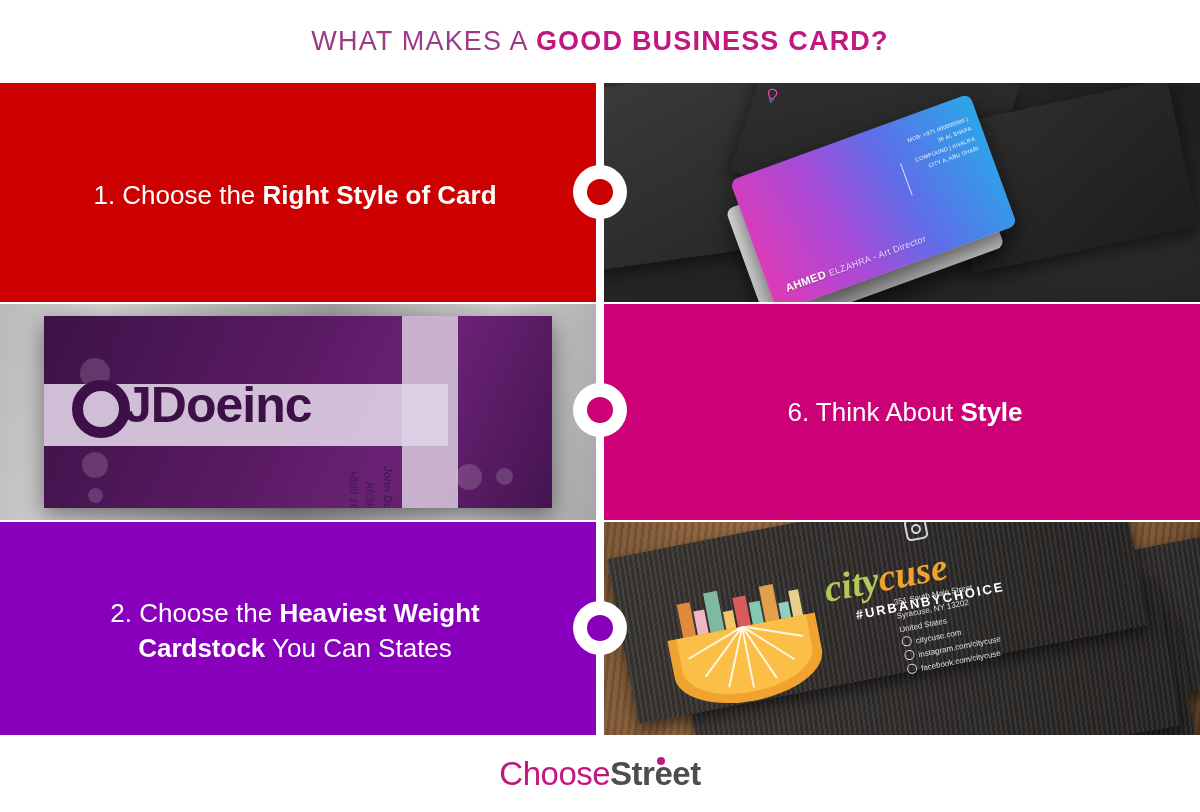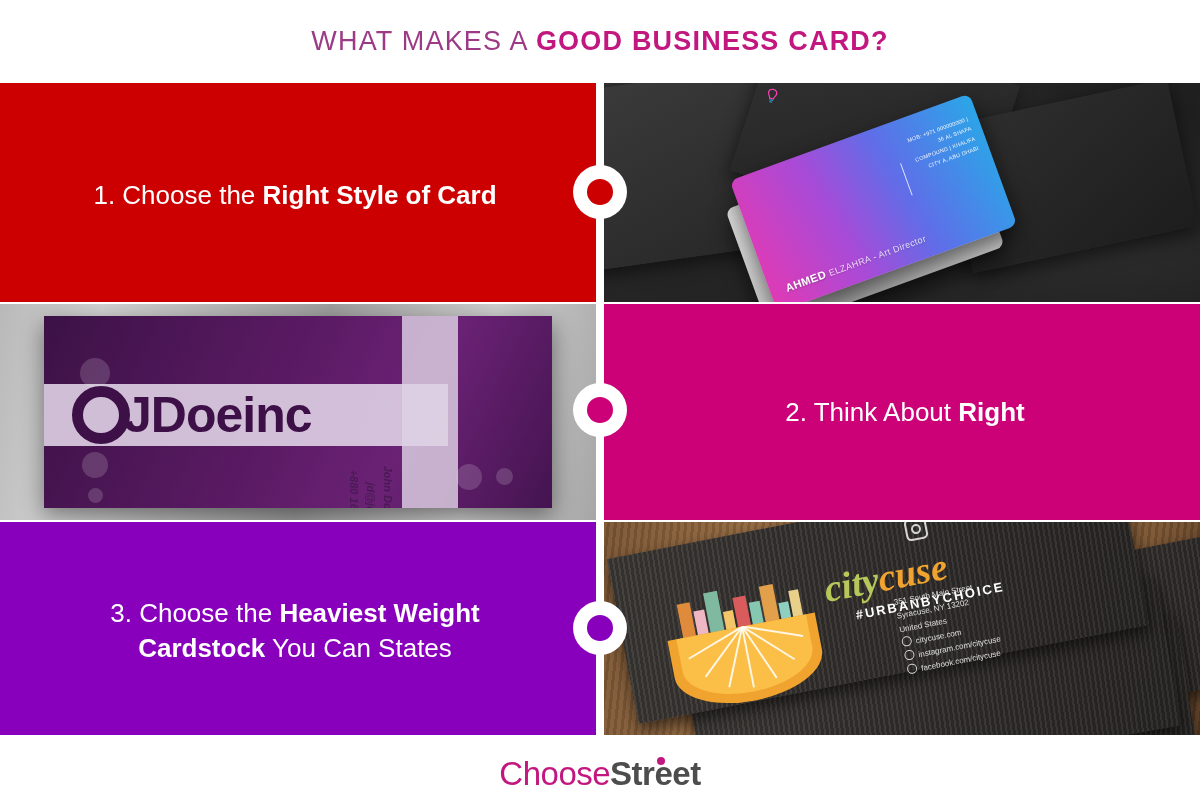--- a/index.html
+++ b/index.html
@@ -219,21 +219,21 @@
   .jd-band {
     position: absolute;
     left: 0; top: 68px;
     width: 404px; height: 62px;
     background: rgba(226,214,232,.88);
   }
   .jd-logo {
     position: absolute;
     left: 28px; top: 64px;
     display: flex;
-    align-items: center;
+    align-items: flex-start;
     height: 70px;
   }
   .jd-ring {
     width: 58px; height: 58px;
     border-radius: 50%;
     border: 11px solid #3d1147;
     box-sizing: border-box;
     margin-right: -6px;
   }
   .jd-word {
@@ -489,29 +489,29 @@
         <div class="jd-vtext">
           <span>John Doe |</span><br>
           <span>jd@jd...</span><br>
           <span>+880 1677</span>
         </div>
       </div>
     </div>
 
     <div class="cell textcell right-pad bg-magenta">
       <div class="step-text">
-        <span>2. Think About </span><b>Right</b><span></span>
+        <span>6. Think About </span><b>Style</b><span></span>
       </div>
     </div>
   </div>
 
   <div class="row row-3">
     <div class="cell textcell bg-purple">
       <div class="step-text">
-        <span>3. Choose the </span><b>Heaviest Weight Cardstock</b><span> You Can States</span>
+        <span>2. Choose the </span><b>Heaviest Weight Cardstock</b><span> You Can States</span>
       </div>
     </div>
 
     <div class="cell photo-wood">
       <div class="wcard wc-right"></div>
       <div class="wcard wc-back2"></div>
       <div class="wcard wc-back1"></div>
       <div class="wcard wc-front">
         <div class="cc-logo">
           <div class="cc-city">

